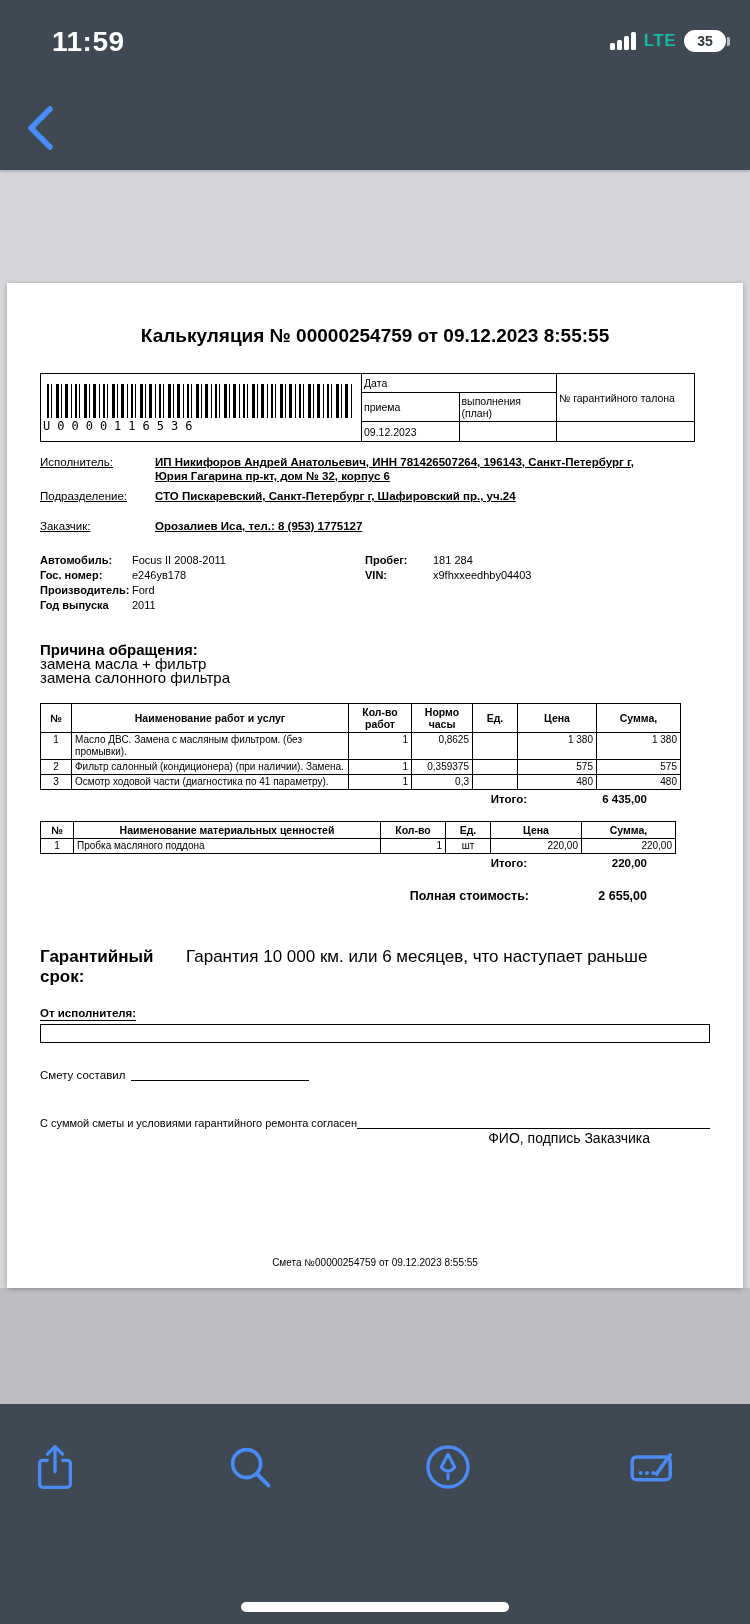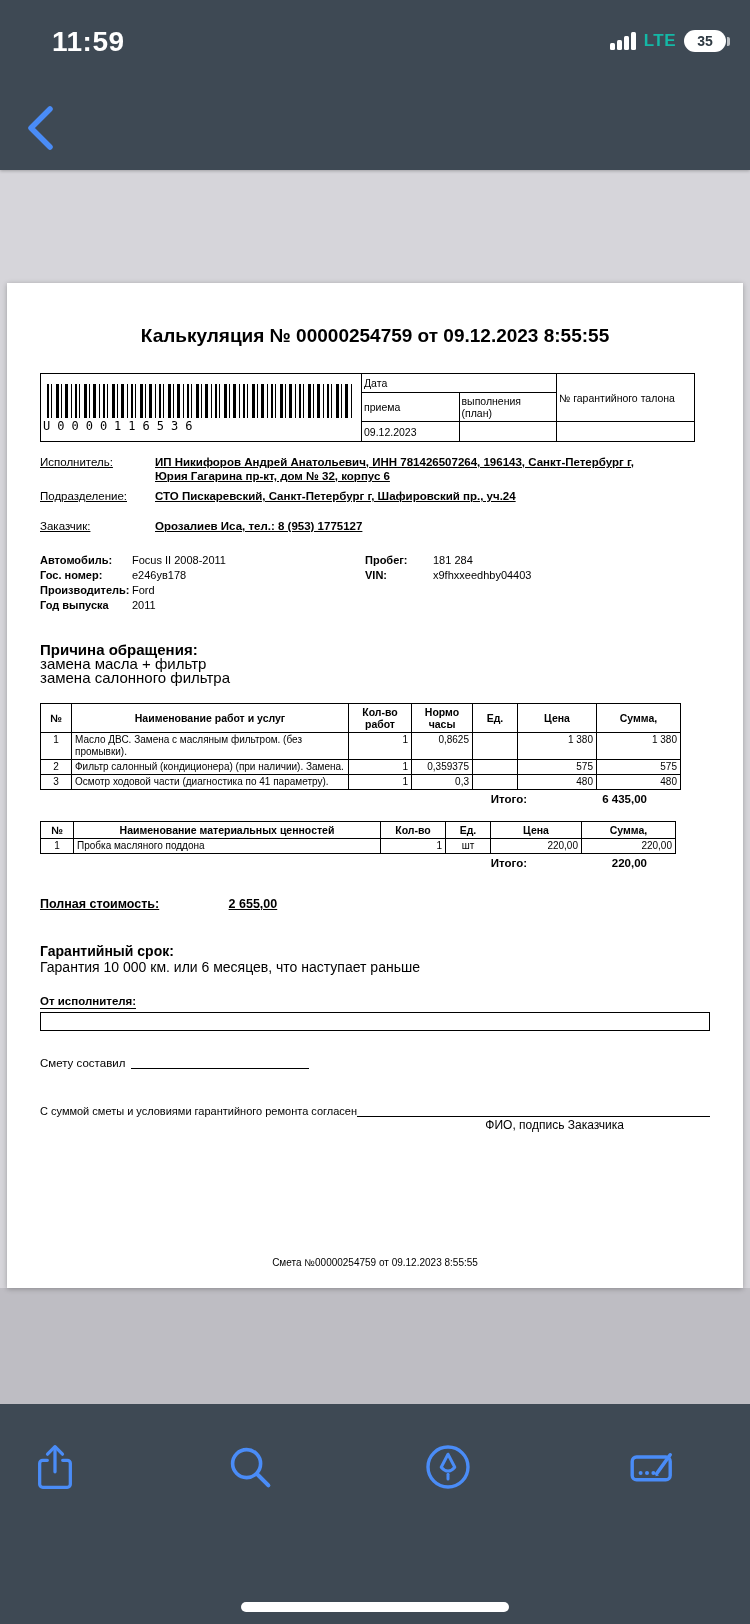--- a/index.html
+++ b/index.html
@@ -64,36 +64,36 @@
 
   
   table.doc-table{border-collapse:collapse;width:607px;font-size:10px;table-layout:fixed;margin-top:18px;}
   table.doc-table th{border:1px solid #000;font-size:10.5px;font-weight:bold;text-align:center;padding:2px 2px;vertical-align:middle;}
   table.doc-table td{border:1px solid #000;padding:1px 3px;vertical-align:top;line-height:12px;}
   td.c-num{text-align:center;}
   td.c-r{text-align:right;}
   .tbl-total{width:607px;display:flex;justify-content:flex-end;margin-top:3px;font-weight:bold;font-size:11.5px;}
   .tbl-total .tt-val{width:120px;text-align:right;}
 
-  .full-cost{width:607px;display:flex;margin-top:28px;font-weight:bold;font-size:12.5px;text-decoration:underline;}
+  .full-cost{width:607px;display:flex;justify-content:flex-end;margin-top:20px;font-weight:bold;font-size:12.5px;}
   .full-cost .fc-val{width:118px;text-align:right;}
 
-  .warranty{display:flex;margin-top:32px;font-size:14px;flex-direction:column;}
+  .warranty{display:flex;margin-top:44px;font-size:17px;}
   .warranty-label{width:146px;font-weight:bold;}
 
   .from-exec{margin-top:20px;font-weight:bold;font-size:11.5px;display:inline-block;border-bottom:1px solid #000;padding-bottom:1px;}
   .exec-box{margin-top:3px;width:670px;height:19px;border:1px solid #000;box-sizing:border-box;}
 
   .estimate-row{margin-top:24px;display:flex;align-items:flex-end;font-size:11.5px;}
   .sign-line{width:178px;border-bottom:1px solid #000;height:13px;margin-left:6px;}
   .sign-hints{display:flex;font-size:8.5px;margin:1px 0 0 120px;gap:62px;color:#000;}
 
   .agree-row{margin-top:34px;display:flex;align-items:flex-end;font-size:11px;}
   .agree-line{flex:1;border-bottom:1px solid #000;height:13px;}
-  .agree-hint{font-size:12px;text-align:right;margin:1px 86px 0 0;}
+  .agree-hint{font-size:14px;text-align:right;margin:1px 60px 0 0;}
 
   .doc-footer{position:absolute;left:0;bottom:20px;width:100%;text-align:center;font-size:10px;}
 
   
   .bottom-bar{position:absolute;left:0;top:1404px;width:750px;height:220px;background:#3e4954;z-index:5;}
   .tb-icon{position:absolute;top:34px;width:54px;height:58px;display:flex;align-items:center;justify-content:center;cursor:pointer;}
   .tb-share{left:28px;} .tb-search{left:223px;} .tb-markup{left:421px;} .tb-form{left:625px;}
   .home-indicator{position:absolute;left:241px;bottom:12px;width:268px;height:10px;border-radius:5px;background:#fff;}
   svg{display:block;}
 </style>

